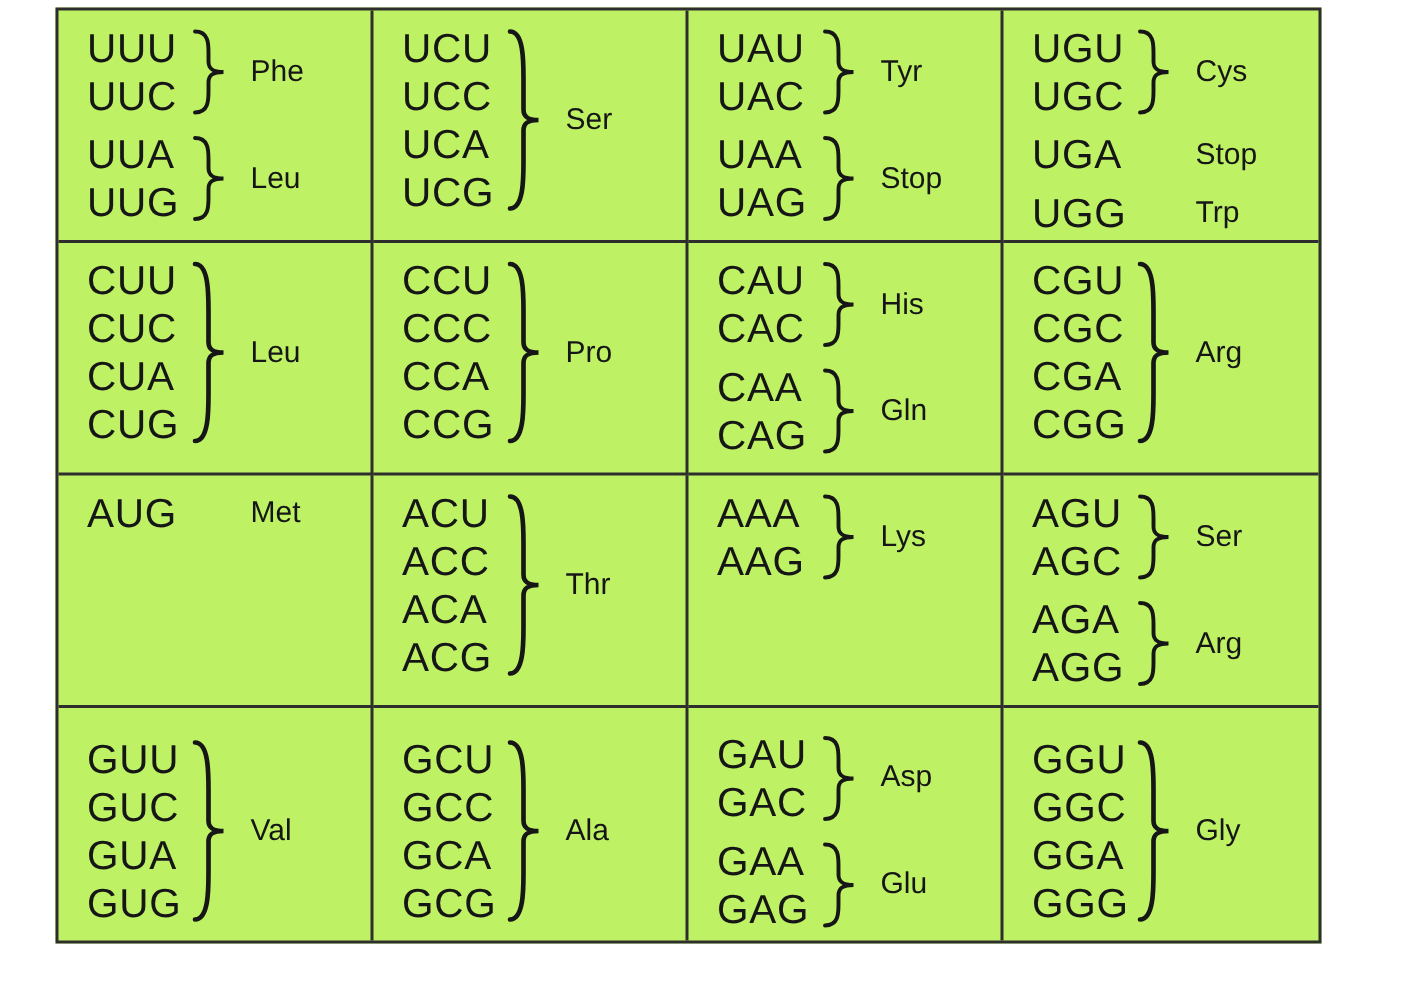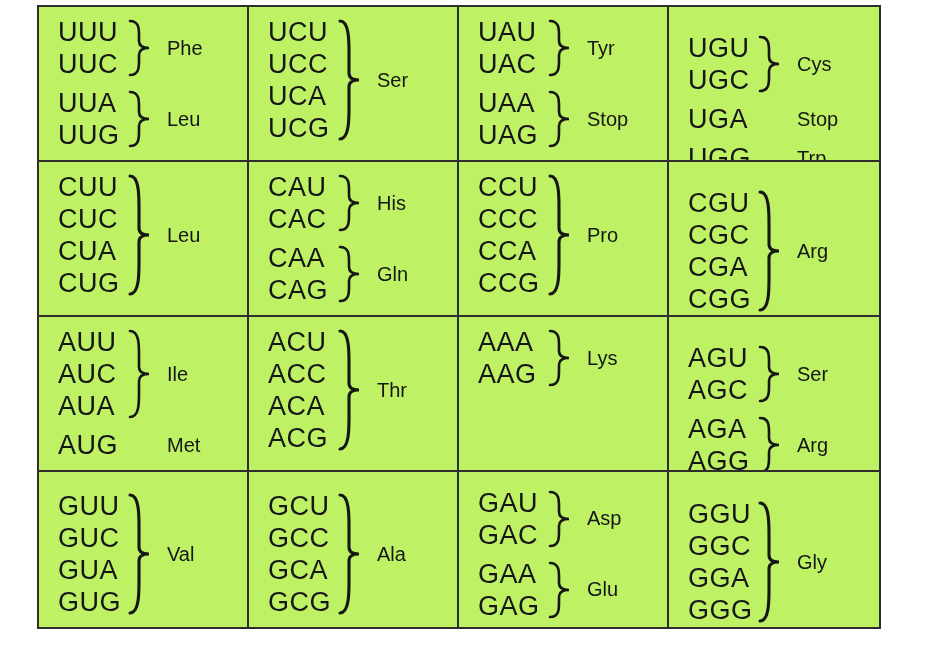--- a/index.html
+++ b/index.html
@@ -23,21 +23,21 @@
   }
   .cell {
     border-right: 2px solid #2e2e2e;
     border-bottom: 2px solid #2e2e2e;
     padding: 9px 4px 0 19px;
     display: flex;
     flex-direction: column;
     gap: 7px;
     overflow: hidden;
   }
-  .cell:nth-child(4n) { border-right: none; margin-top: 16px; }
+  .cell:nth-child(4n) { border-right: none; }
   .cell:nth-child(n+13) { border-bottom: none; justify-content: center; }
   .group { display: flex; align-items: center; }
   .codons { width: 70px; display: flex; flex-direction: column; flex: 0 0 auto; }
   .codon {
     font-size: 27px;
     line-height: 32px;
     letter-spacing: 0.5px;
     white-space: nowrap;
   }
   .bracecol {
@@ -163,91 +163,78 @@
           <svg width="24" height="122" viewBox="0 0 24 122">
             <path d="M2 2 C11 2 11 21.349999999999998 11 33.550000000000004 L11 54 C11 59 14 61 21 61 C14 61 11 63 11 68 L11 88.44999999999999 C11 100.65 11 120 2 120" fill="none" stroke="#161616" stroke-width="3.1" stroke-linecap="round"></path>
           </svg>
         </div>
         <div class="amino">Leu</div>
       </div>
     </div>
     <div class="cell">
       <div class="group">
         <div class="codons">
-          <div class="codon">CAU</div>
-          <div class="codon">CAC</div>
-        </div>
-        <div class="bracecol">
-          <svg width="24" height="58" viewBox="0 0 24 58">
-            <path d="M2 2 C11 2 11 10.149999999999999 11 15.950000000000001 L11 22 C11 27 14 29 21 29 C14 29 11 31 11 36 L11 42.05 C11 47.85 11 56 2 56" fill="none" stroke="#161616" stroke-width="2.6" stroke-linecap="round"></path>
-          </svg>
-        </div>
-        <div class="amino">His</div>
-      </div>
-      <div class="group">
-        <div class="codons">
-          <div class="codon">CAA</div>
-          <div class="codon">CAG</div>
-        </div>
-        <div class="bracecol">
-          <svg width="24" height="58" viewBox="0 0 24 58">
-            <path d="M2 2 C11 2 11 10.149999999999999 11 15.950000000000001 L11 22 C11 27 14 29 21 29 C14 29 11 31 11 36 L11 42.05 C11 47.85 11 56 2 56" fill="none" stroke="#161616" stroke-width="2.6" stroke-linecap="round"></path>
-          </svg>
-        </div>
-        <div class="amino">Gln</div>
-      </div>
-    </div>
-    <div class="cell">
-      <div class="group">
-        <div class="codons">
           <div class="codon">CCU</div>
           <div class="codon">CCC</div>
           <div class="codon">CCA</div>
           <div class="codon">CCG</div>
         </div>
         <div class="bracecol">
           <svg width="24" height="122" viewBox="0 0 24 122">
             <path d="M2 2 C11 2 11 21.349999999999998 11 33.550000000000004 L11 54 C11 59 14 61 21 61 C14 61 11 63 11 68 L11 88.44999999999999 C11 100.65 11 120 2 120" fill="none" stroke="#161616" stroke-width="3.1" stroke-linecap="round"></path>
           </svg>
         </div>
         <div class="amino">Pro</div>
       </div>
     </div>
     <div class="cell">
       <div class="group">
         <div class="codons">
+          <div class="codon">CAU</div>
+          <div class="codon">CAC</div>
+        </div>
+        <div class="bracecol">
+          <svg width="24" height="58" viewBox="0 0 24 58">
+            <path d="M2 2 C11 2 11 10.149999999999999 11 15.950000000000001 L11 22 C11 27 14 29 21 29 C14 29 11 31 11 36 L11 42.05 C11 47.85 11 56 2 56" fill="none" stroke="#161616" stroke-width="2.6" stroke-linecap="round"></path>
+          </svg>
+        </div>
+        <div class="amino">His</div>
+      </div>
+      <div class="group">
+        <div class="codons">
+          <div class="codon">CAA</div>
+          <div class="codon">CAG</div>
+        </div>
+        <div class="bracecol">
+          <svg width="24" height="58" viewBox="0 0 24 58">
+            <path d="M2 2 C11 2 11 10.149999999999999 11 15.950000000000001 L11 22 C11 27 14 29 21 29 C14 29 11 31 11 36 L11 42.05 C11 47.85 11 56 2 56" fill="none" stroke="#161616" stroke-width="2.6" stroke-linecap="round"></path>
+          </svg>
+        </div>
+        <div class="amino">Gln</div>
+      </div>
+    </div>
+    <div class="cell">
+      <div class="group">
+        <div class="codons">
           <div class="codon">CGU</div>
           <div class="codon">CGC</div>
           <div class="codon">CGA</div>
           <div class="codon">CGG</div>
         </div>
         <div class="bracecol">
           <svg width="24" height="122" viewBox="0 0 24 122">
             <path d="M2 2 C11 2 11 21.349999999999998 11 33.550000000000004 L11 54 C11 59 14 61 21 61 C14 61 11 63 11 68 L11 88.44999999999999 C11 100.65 11 120 2 120" fill="none" stroke="#161616" stroke-width="3.1" stroke-linecap="round"></path>
           </svg>
         </div>
         <div class="amino">Arg</div>
       </div>
     </div>
     <div class="cell">
       <div class="group">
         <div class="codons">
-          <div class="codon">AUU</div>
-          <div class="codon">AUC</div>
-          <div class="codon">AUA</div>
-        </div>
-        <div class="bracecol">
-          <svg width="24" height="90" viewBox="0 0 24 90">
-            <path d="M2 2 C11 2 11 15.749999999999998 11 24.750000000000004 L11 38 C11 43 14 45 21 45 C14 45 11 47 11 52 L11 65.25 C11 74.25 11 88 2 88" fill="none" stroke="#161616" stroke-width="2.6" stroke-linecap="round"></path>
-          </svg>
-        </div>
-        <div class="amino">Ile</div>
-      </div>
-      <div class="group">
-        <div class="codons">
           <div class="codon">AUG</div>
         </div>
         <div class="bracecol"></div>
         <div class="amino">Met</div>
       </div>
     </div>
     <div class="cell">
       <div class="group">
         <div class="codons">
           <div class="codon">ACU</div>

